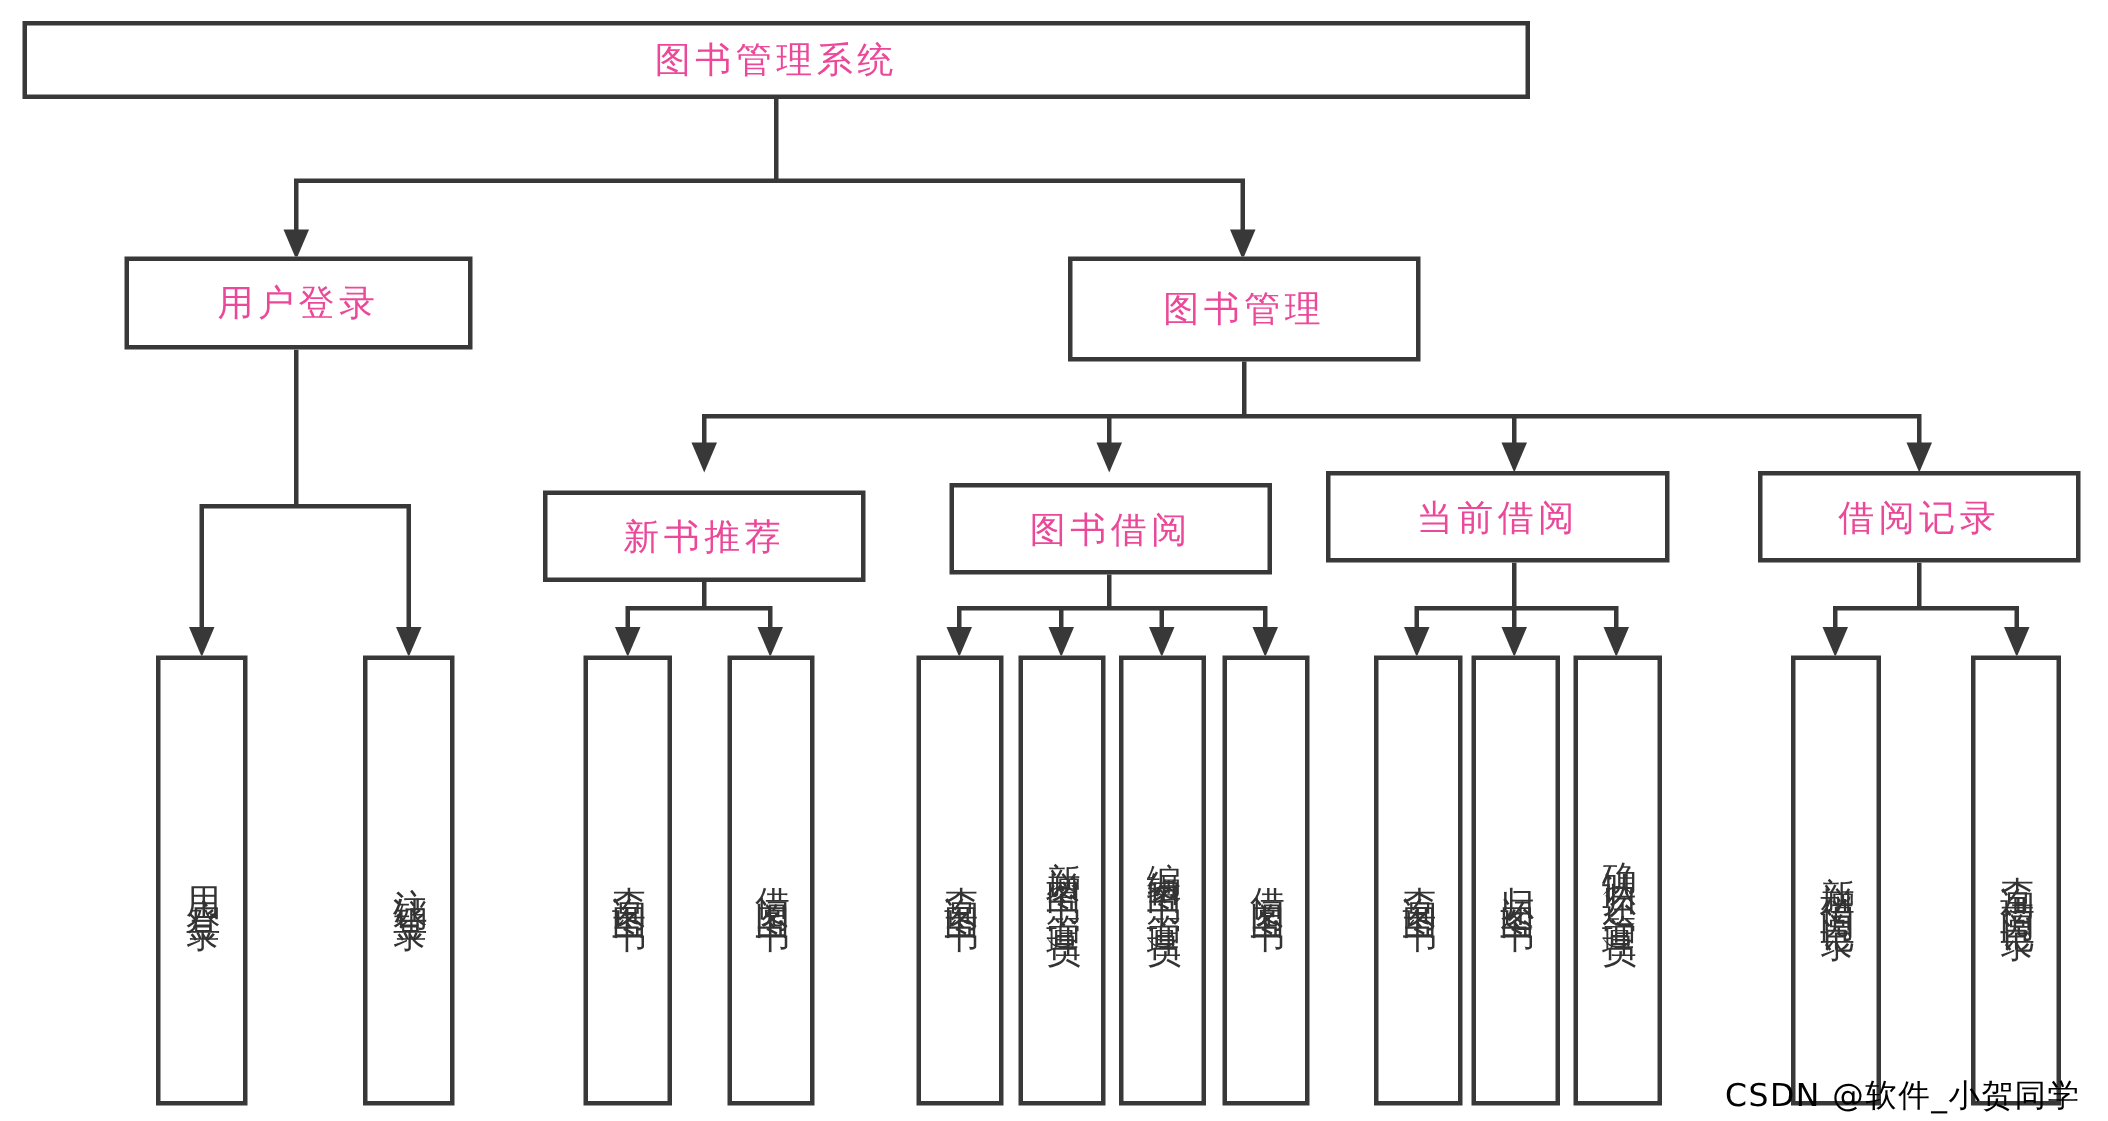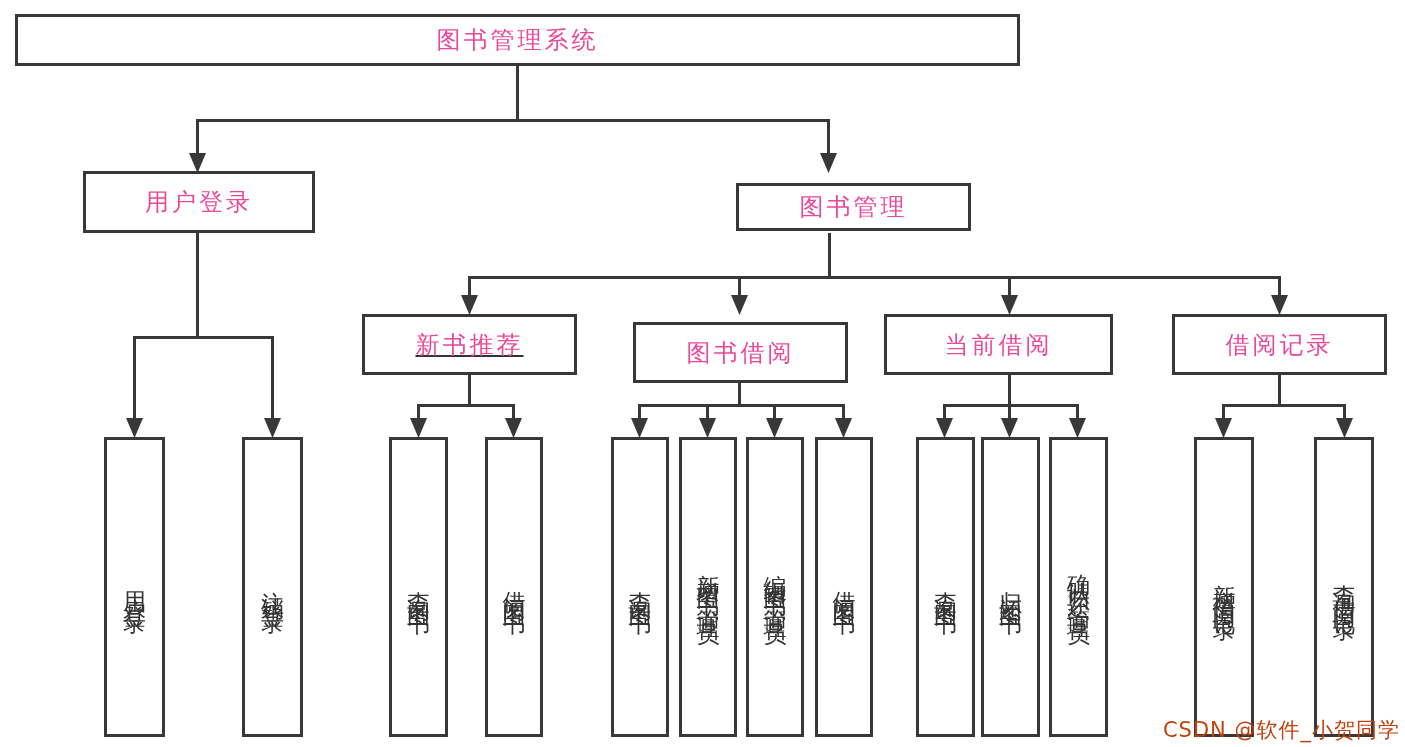--- a/index.html
+++ b/index.html
@@ -40,24 +40,23 @@
     letter-spacing: 7px;
     line-height: 1;
     color: #333333;
     max-height: 284px;
   }
   .watermark {
     position: absolute;
     left: 1150px;
     top: 716px;
     width: 250px;
-    text-align: right;
     font-size: 21px;
     letter-spacing: 1px;
-    color: #c2410c;
+    color: #000000;
     z-index: 5;
     white-space: nowrap;
   }
 </style>
 </head>
 <body>
 
 <div class="canvas">
 
   <svg class="connectors" width="1405" height="747" viewBox="0 0 1405 747">
@@ -93,25 +92,25 @@
     </g>
   </svg>
 
   <div class="box" style="left:15px; top:14px; width:1005px; height:52px;">
     <span class="h-label">图书管理系统</span>
   </div>
 
   <div class="box" style="left:83px; top:171px; width:232px; height:62px;">
     <span class="h-label">用户登录</span>
   </div>
-  <div class="box" style="left:736px; top:171px; width:235px; height:48px;margin-top:12px;">
+  <div class="box" style="left:712px; top:171px; width:235px; height:70px;">
     <span class="h-label">图书管理</span>
   </div>
 
-  <div class="box" style="left:362px; top:314px; width:215px; height:61px;text-decoration:underline;">
+  <div class="box" style="left:362px; top:327px; width:215px; height:61px;">
     <span class="h-label">新书推荐</span>
   </div>
   <div class="box" style="left:633px; top:322px; width:215px; height:61px;">
     <span class="h-label">图书借阅</span>
   </div>
   <div class="box" style="left:884px; top:314px; width:229px; height:61px;">
     <span class="h-label">当前借阅</span>
   </div>
   <div class="box" style="left:1172px; top:314px; width:215px; height:61px;">
     <span class="h-label">借阅记录</span>

